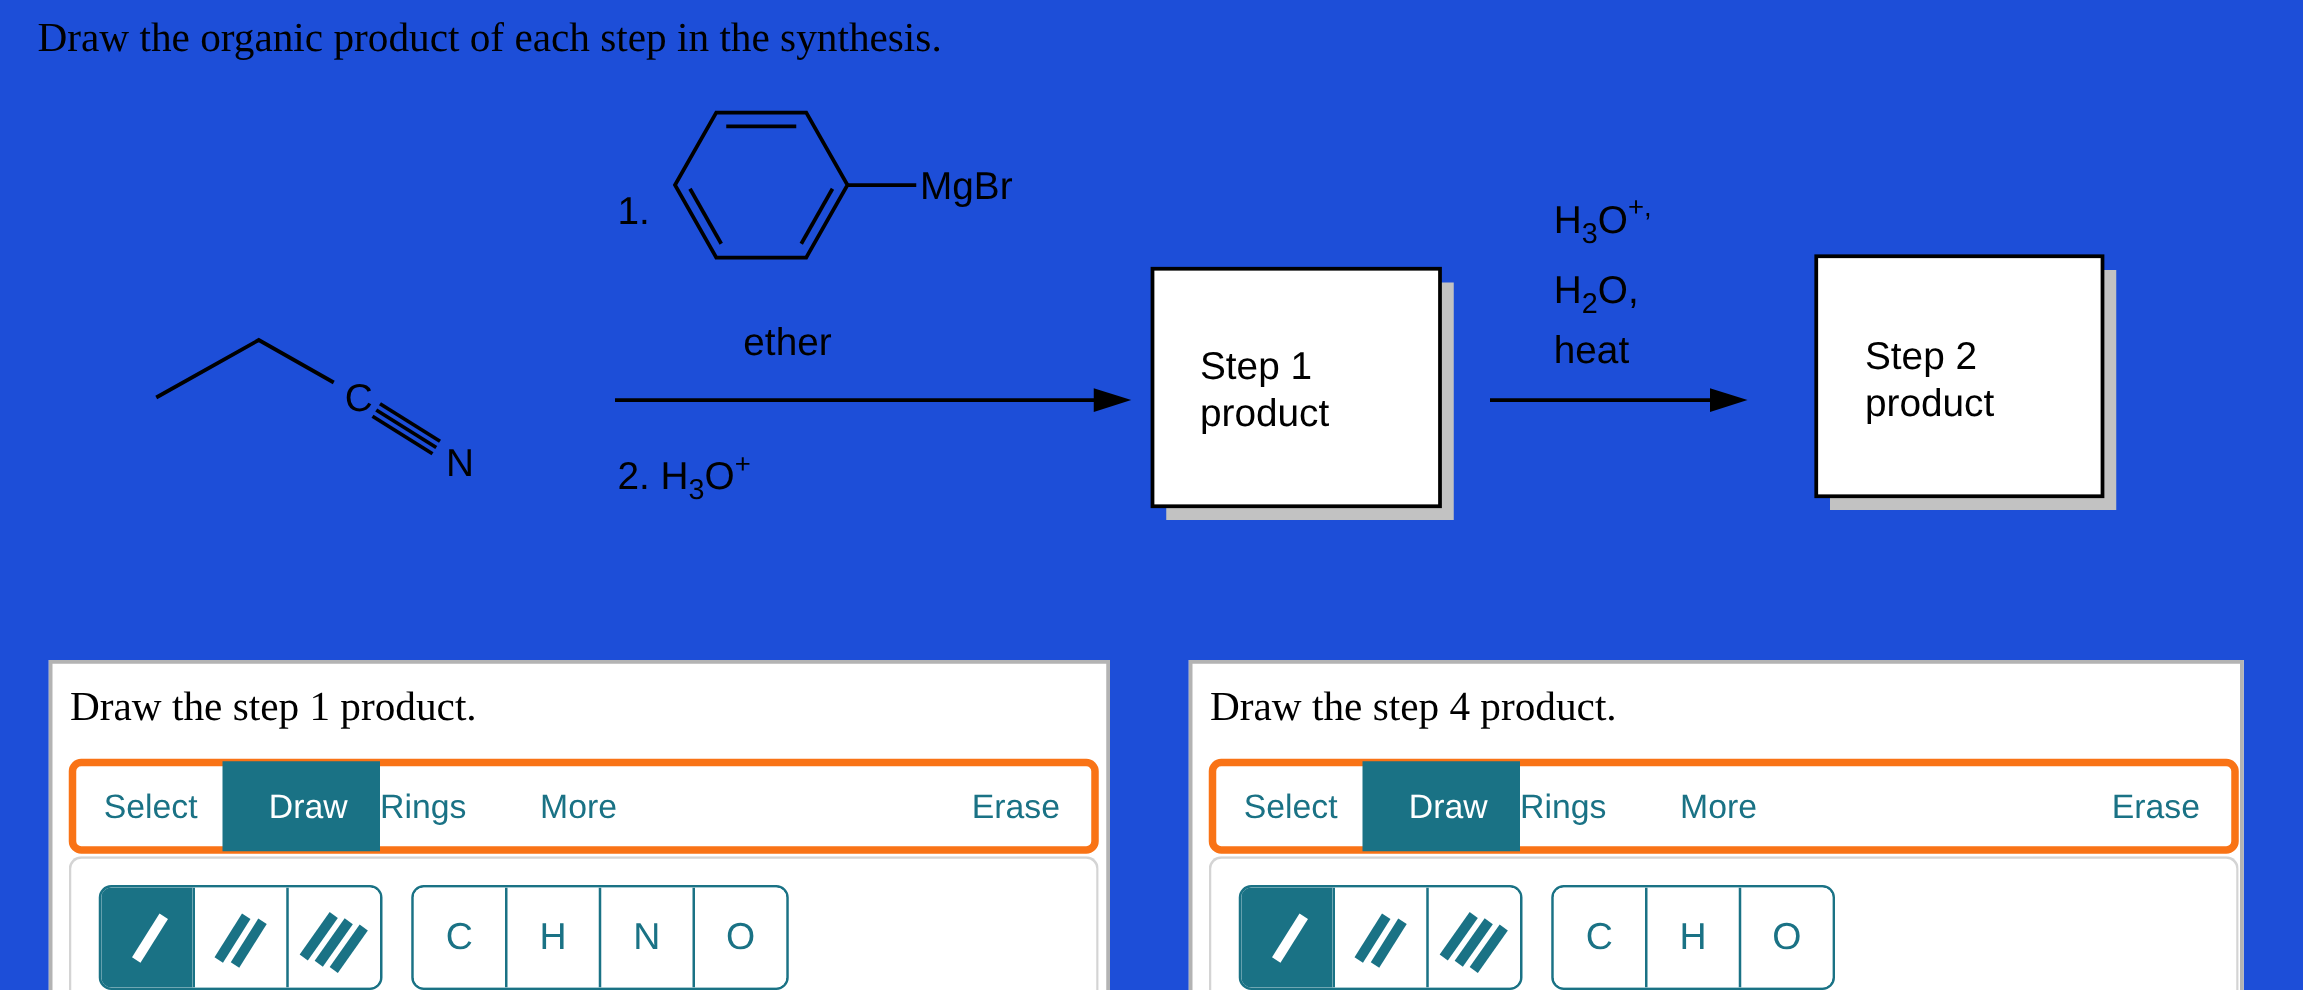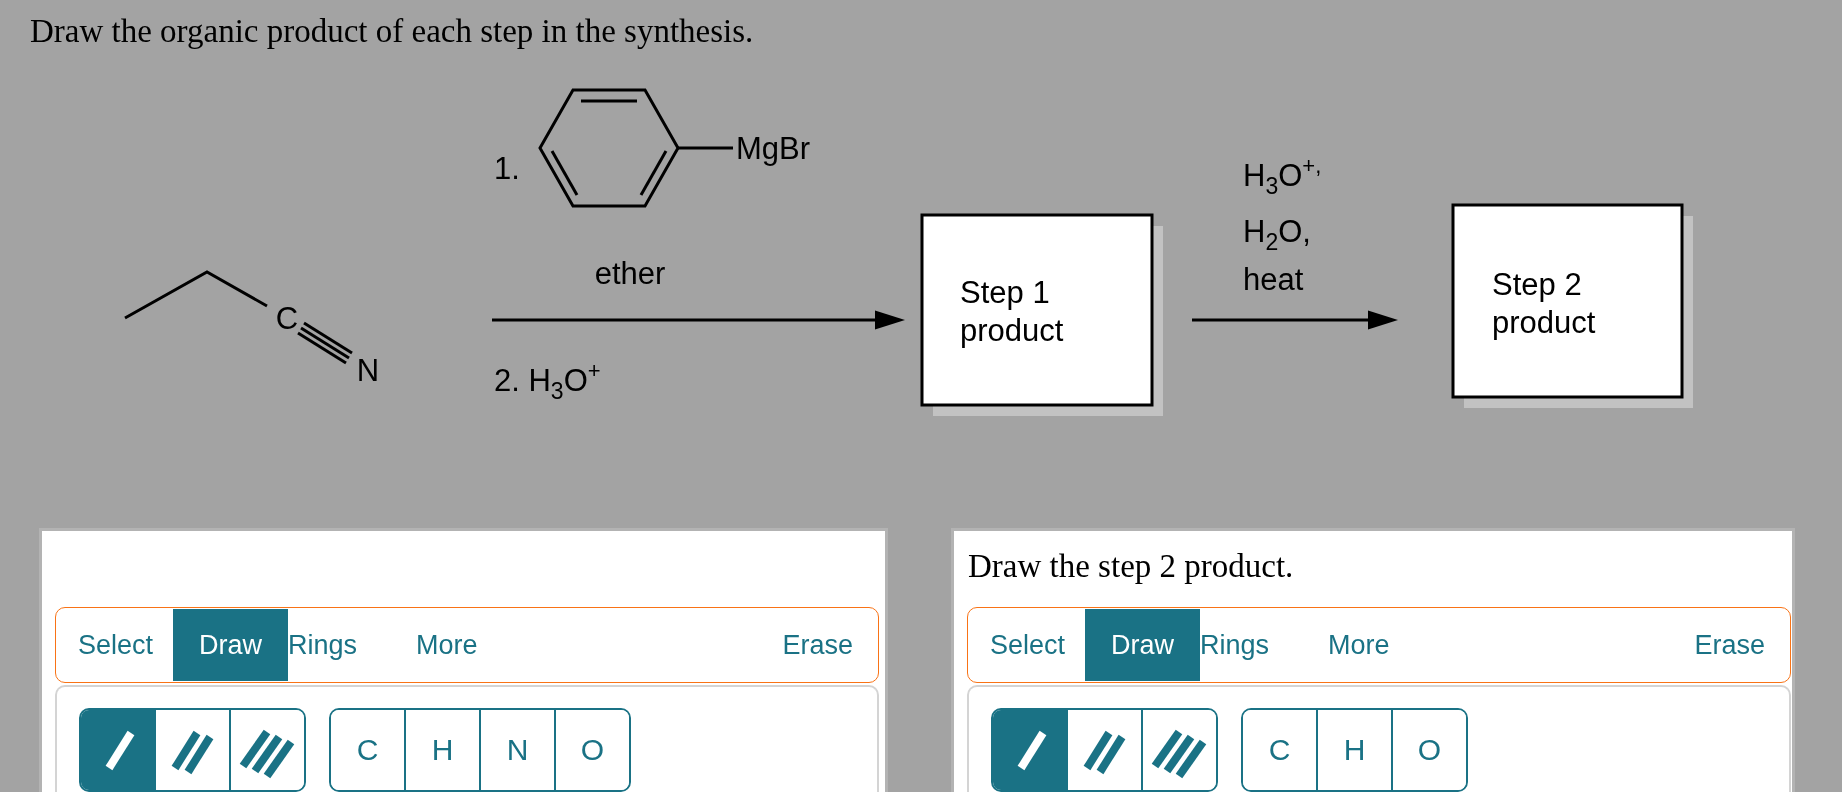--- a/index.html
+++ b/index.html
@@ -1,33 +1,33 @@
 <!DOCTYPE html>
 <html><head>
 <meta charset="utf-8">
 <style>
   html,body{margin:0;padding:0;background:#fff;}
-  #stage{position:relative;width:1842px;height:792px;overflow:hidden;background:#a3a3a3;
+  #stage{position:relative;width:1842px;height:792px;overflow:hidden;background:#1d4ed8;
          font-family:"Liberation Sans",sans-serif;}
   .question-title{position:absolute;left:30px;top:13px;font-family:"Liberation Serif",serif;
                   font-size:33px;color:#000;white-space:nowrap;}
   #scheme{position:absolute;left:0;top:0;}
 
   
   .panel{position:absolute;top:528px;height:300px;background:#fff;
          border:3px solid #b3b3b3;box-sizing:border-box;}
   .panel-title{font-family:"Liberation Serif",serif;font-size:33px;color:#000;
                margin:17px 0 0 14px;white-space:nowrap;}
   .toolbar{position:absolute;left:13px;top:76px;width:824px;height:76px;box-sizing:border-box;
-           border:1px solid #f97316;border-radius:10px;display:flex;align-items:center;
+           border:6px solid #f97316;border-radius:10px;display:flex;align-items:center;
            font-size:27px;color:#1a7285;}
   .tb-item{cursor:pointer;white-space:nowrap;}
   .tb-select{margin-left:22px;}
   .tb-draw{margin-left:20px;width:115px;height:72px;background:#1a7285;color:#fff;
-           display:flex;align-items:center;justify-content:center;}
+           display:flex;align-items:center;justify-content:center;padding-left:11px;}
   .tb-rings{}
   .tb-more{margin-left:59px;}
   .tb-erase{margin-left:auto;margin-right:25px;}
   .canvas{position:absolute;left:13px;top:154px;width:824px;height:170px;box-sizing:border-box;
           border:2px solid #d4d4d4;border-radius:10px 10px 0 0;border-bottom:none;}
   .btn-row{position:absolute;left:22px;top:21px;display:flex;}
   .btn-group{display:flex;border:2px solid #1a7285;border-radius:10px;overflow:hidden;background:#fff;}
   .atom-group{margin-left:23px;}
   .cell{width:73px;height:80px;display:flex;align-items:center;justify-content:center;
         border-left:2px solid #1a7285;cursor:pointer;background:#fff;}
@@ -88,20 +88,21 @@
 
     <g>
       <rect x="1464" y="216" width="229" height="192" fill="#c2c2c2"></rect>
       <rect x="1453" y="205" width="229" height="192" fill="#fff" stroke="#000" stroke-width="3"></rect>
       <text x="1492" y="295" font-size="31" fill="#000">Step 2</text>
       <text x="1492" y="333" font-size="31" fill="#000">product</text>
     </g>
   </svg>
 
   <div class="panel" style="left:39px;width:849px;">
+    <div class="panel-title">Draw the step 1 product.</div>
     <div class="toolbar">
       <span class="tb-item tb-select">Select</span>
       <span class="tb-item tb-draw">Draw</span>
       <span class="tb-item tb-rings">Rings</span>
       <span class="tb-item tb-more">More</span>
       <span class="tb-item tb-erase">Erase</span>
     </div>
     <div class="canvas">
       <div class="btn-row">
         <div class="btn-group">
@@ -128,21 +129,21 @@
           <div class="cell atom-cell">C</div>
           <div class="cell atom-cell">H</div>
           <div class="cell atom-cell">N</div>
           <div class="cell atom-cell">O</div>
         </div>
       </div>
     </div>
   </div>
 
   <div class="panel" style="left:951px;width:844px;">
-    <div class="panel-title">Draw the step 2 product.</div>
+    <div class="panel-title">Draw the step 4 product.</div>
     <div class="toolbar">
       <span class="tb-item tb-select">Select</span>
       <span class="tb-item tb-draw">Draw</span>
       <span class="tb-item tb-rings">Rings</span>
       <span class="tb-item tb-more">More</span>
       <span class="tb-item tb-erase">Erase</span>
     </div>
     <div class="canvas">
       <div class="btn-row">
         <div class="btn-group">

